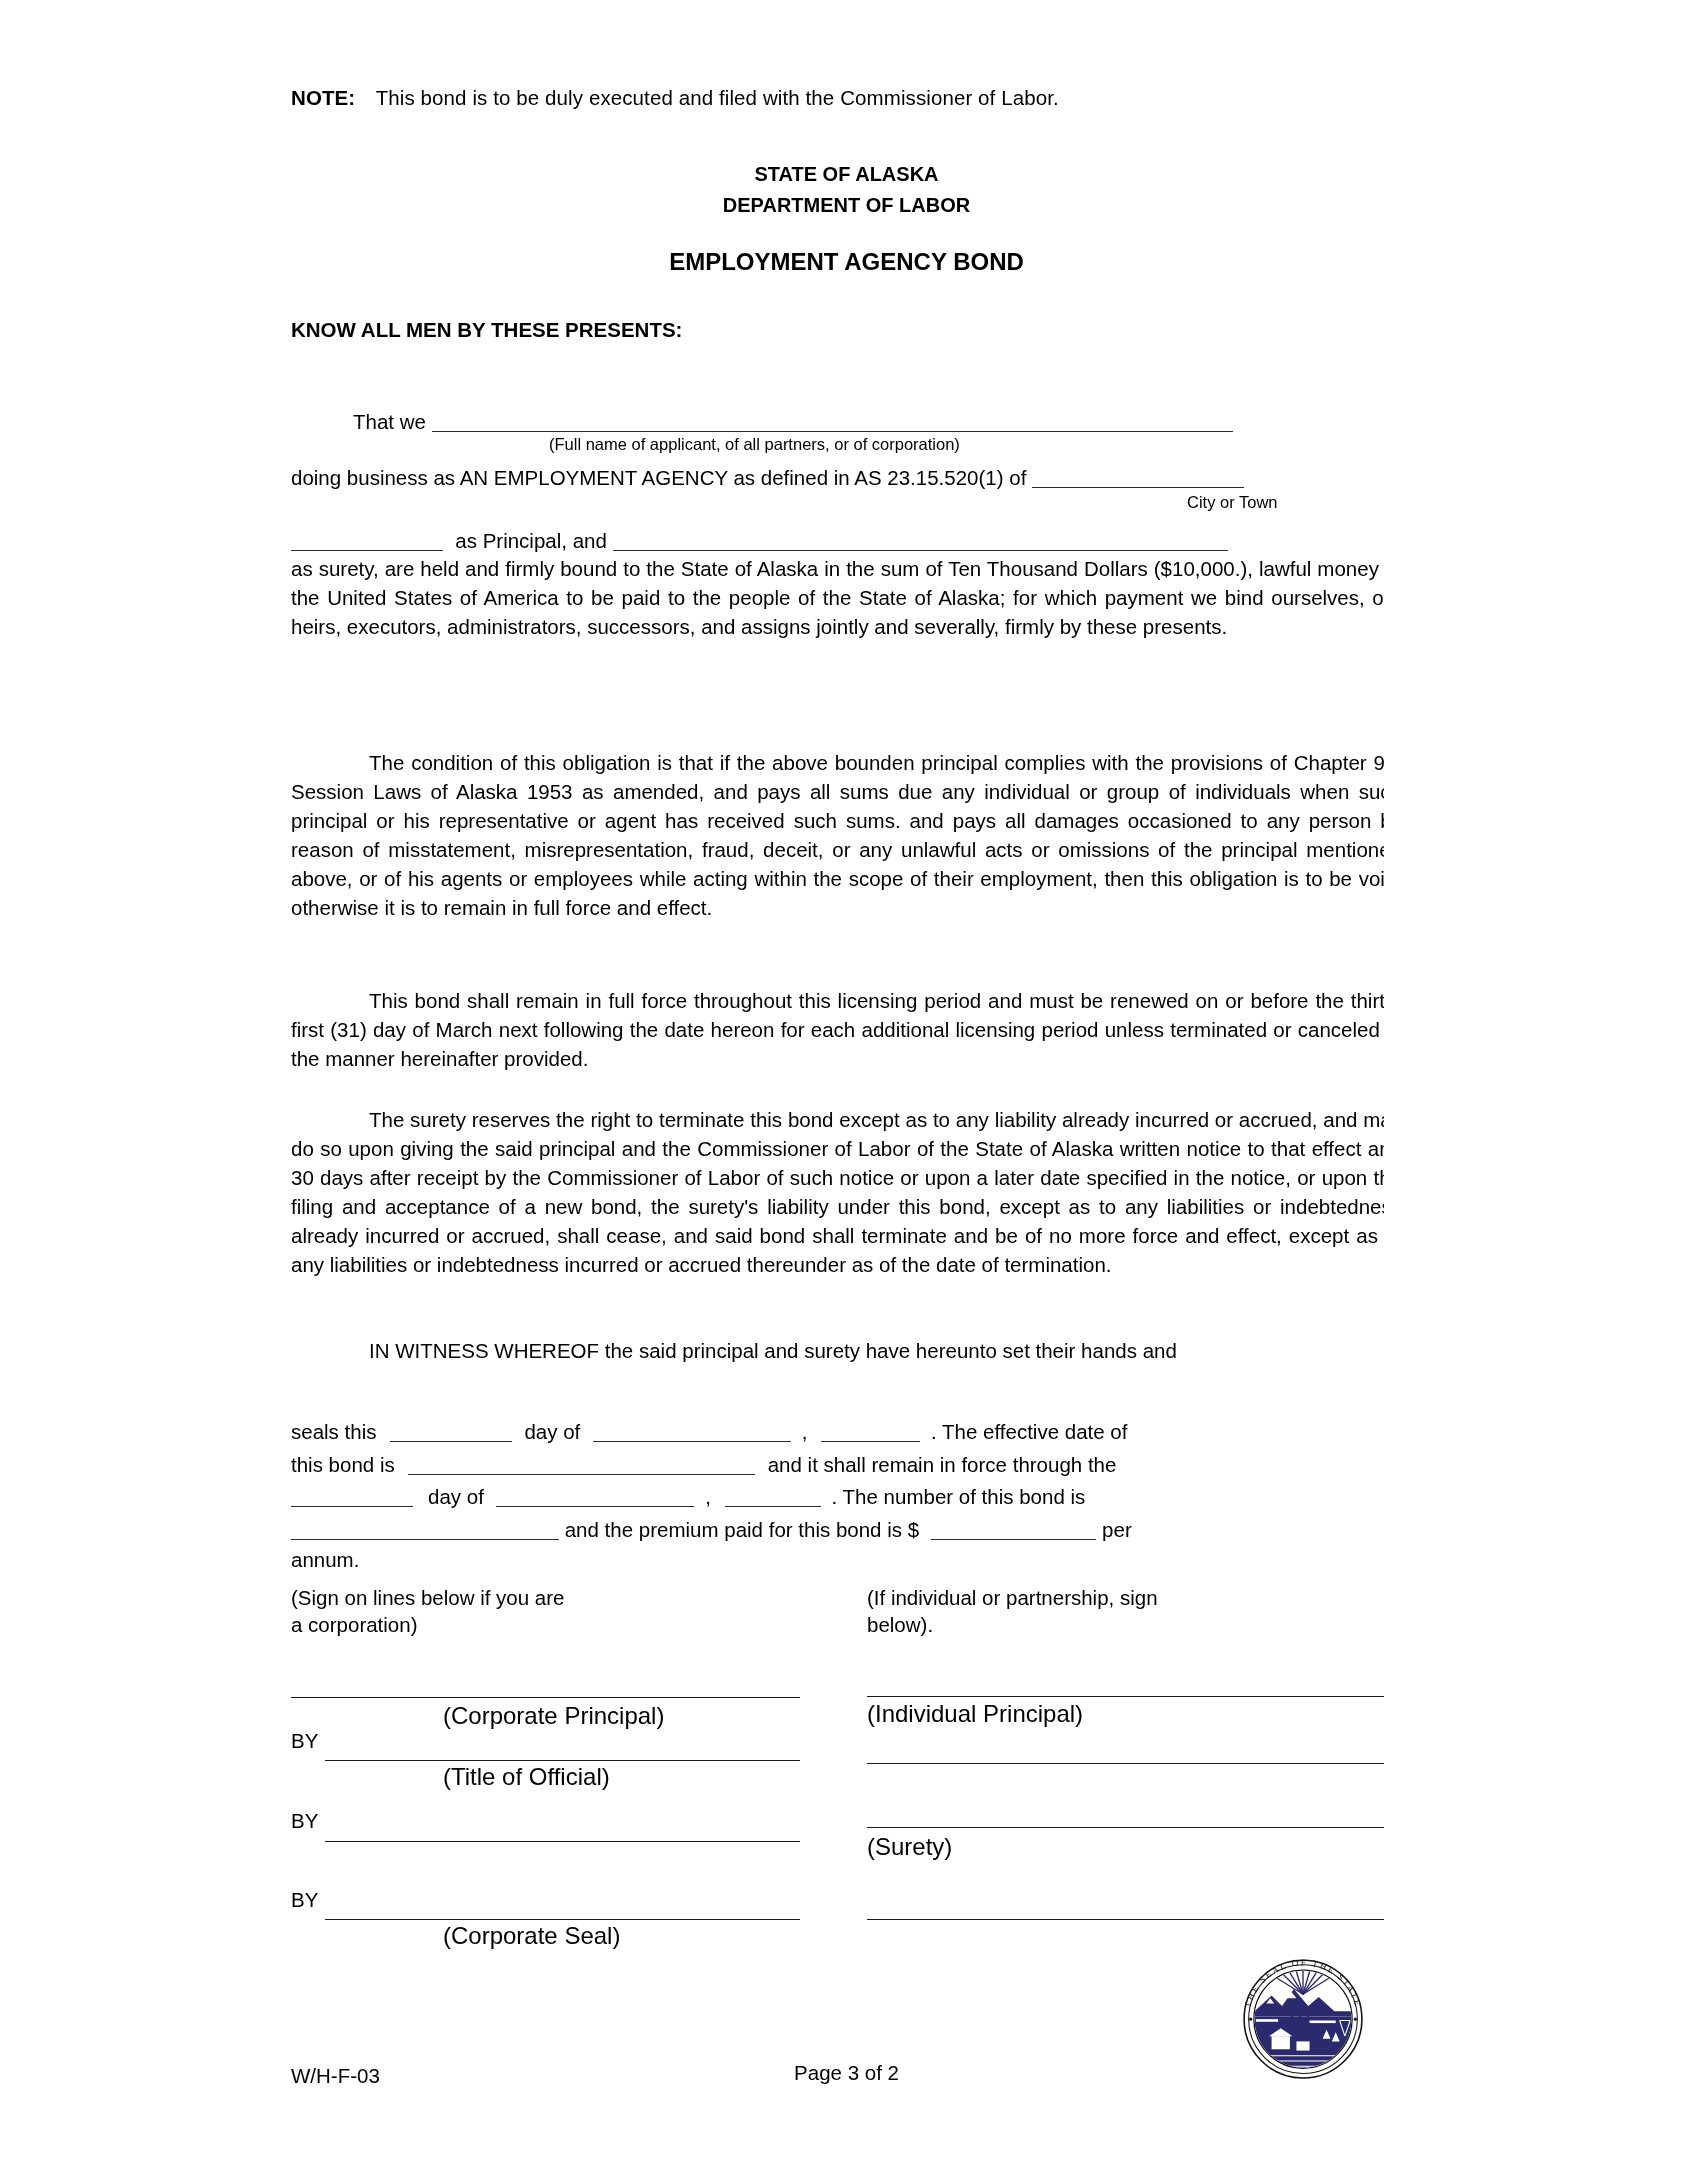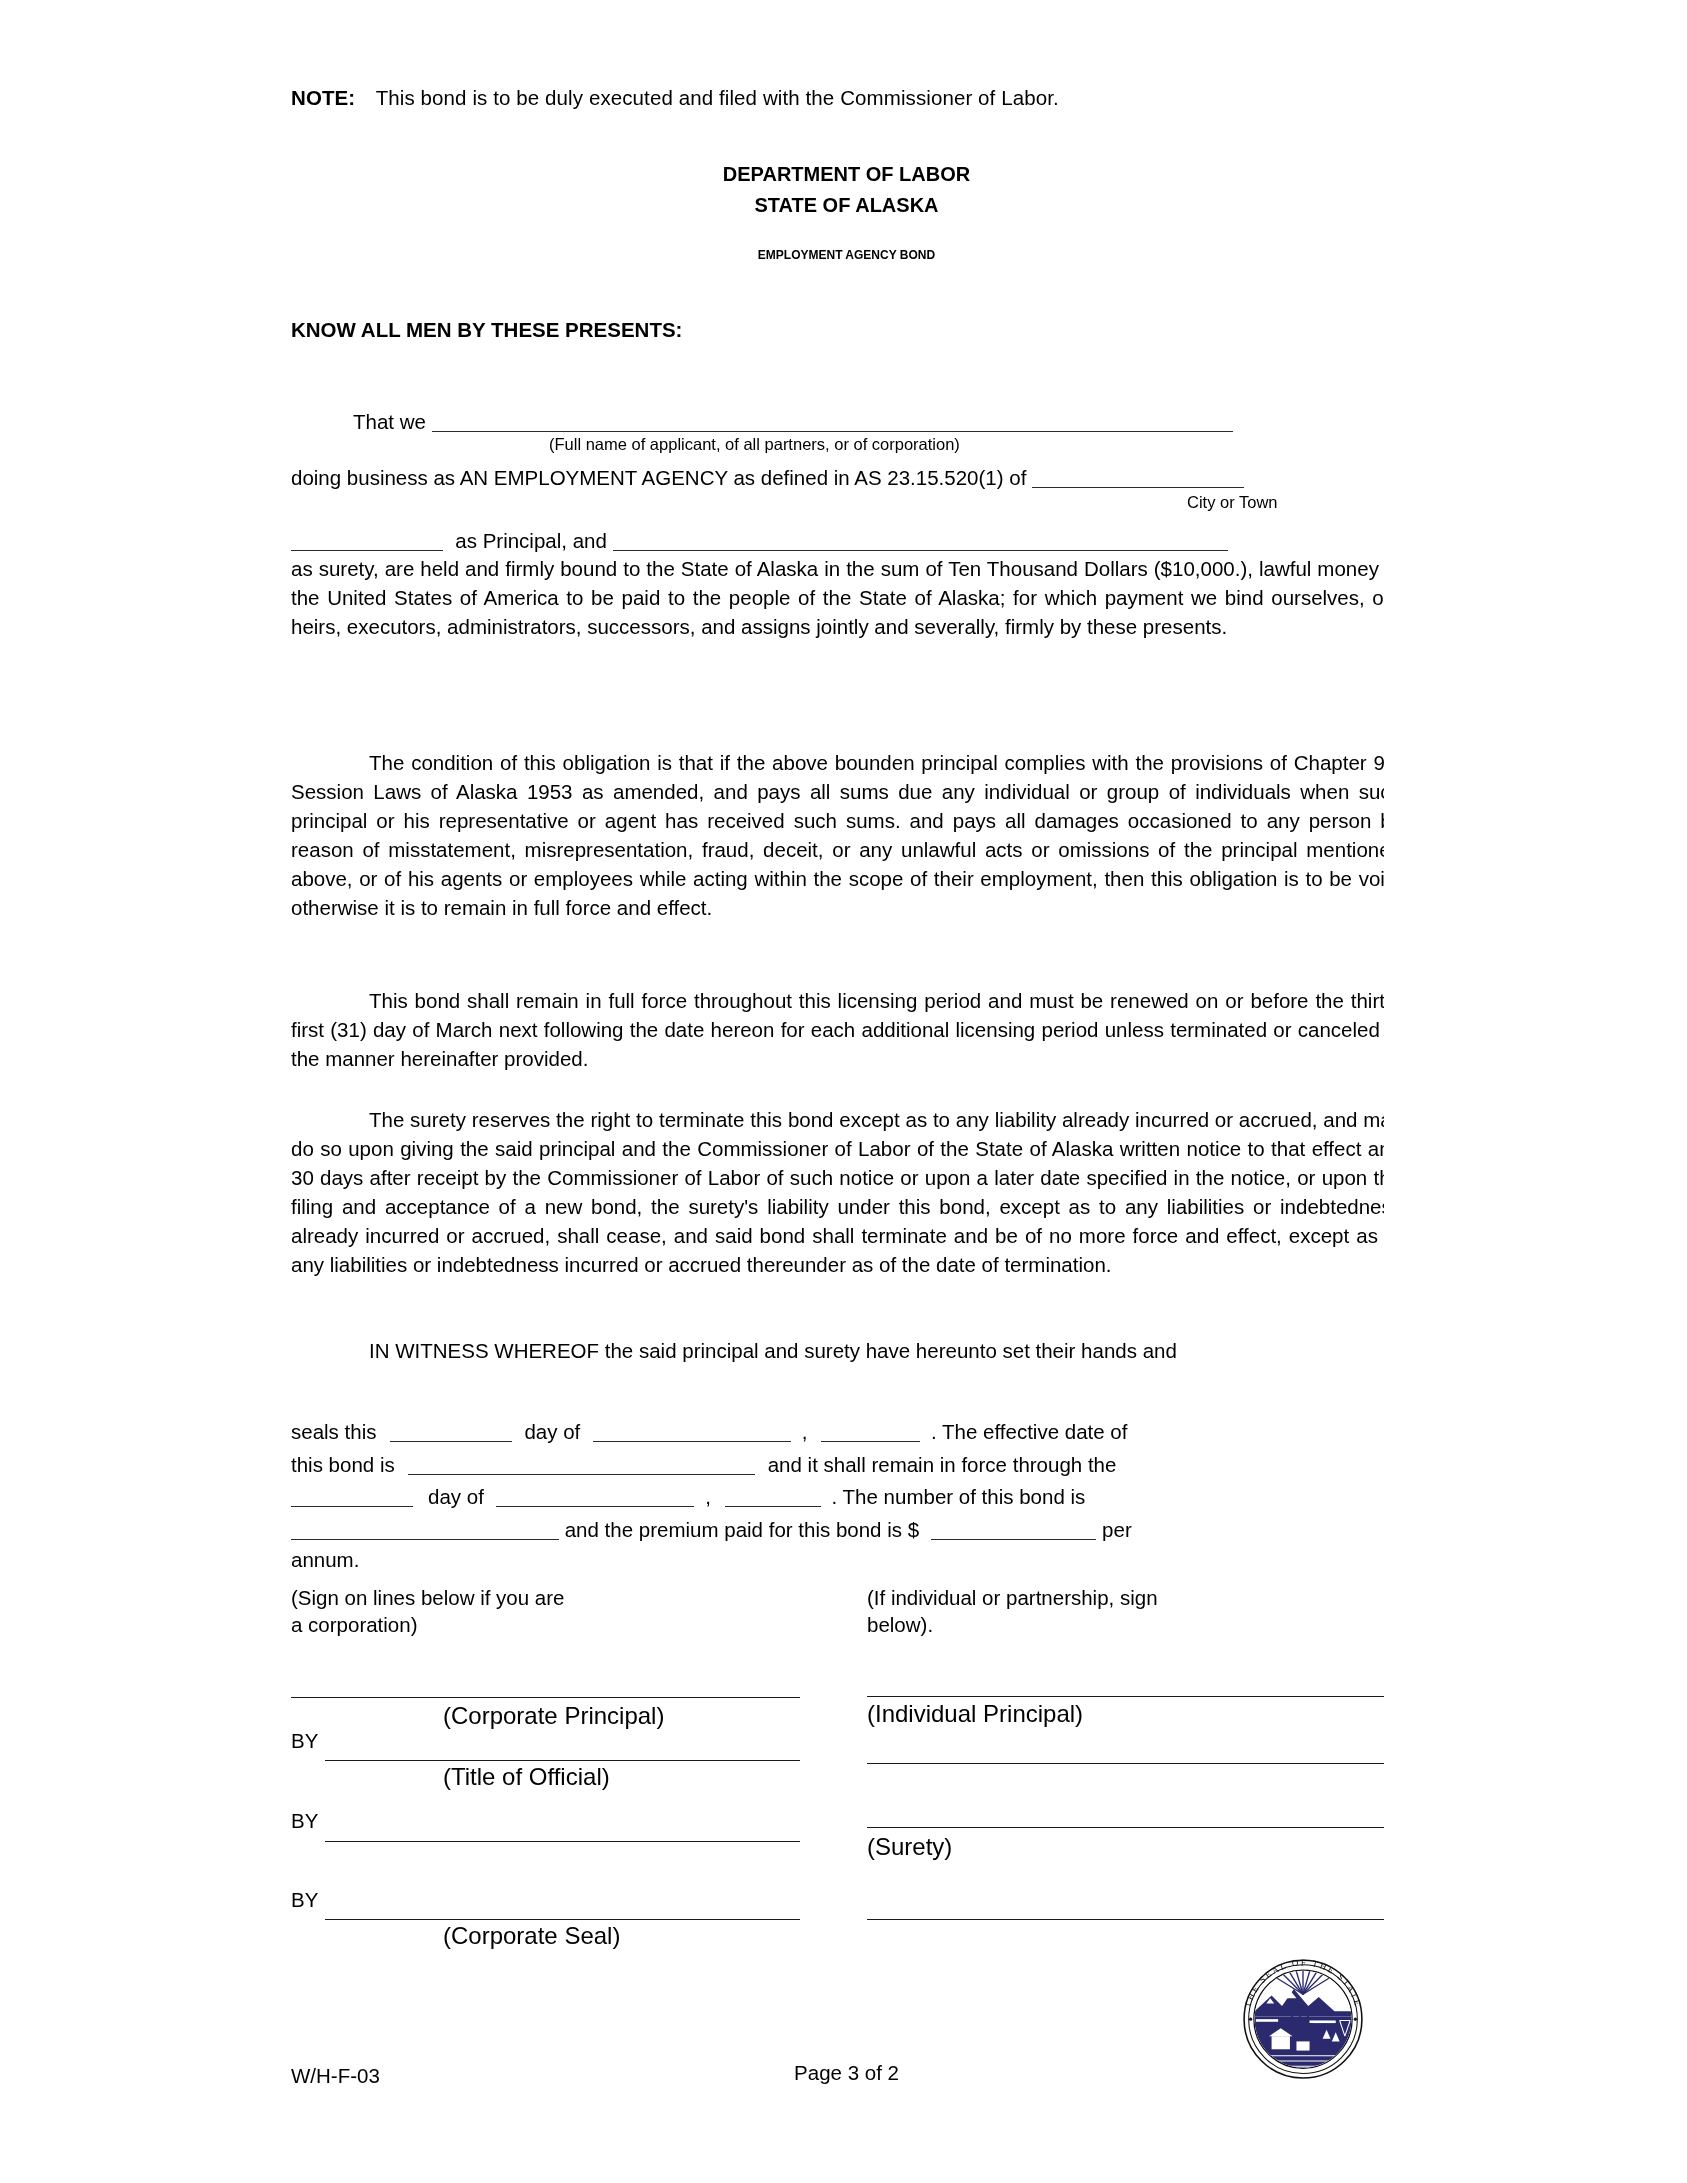--- a/index.html
+++ b/index.html
@@ -47,21 +47,21 @@
     font-size: 20px;
     line-height: 31px;
   }
   .title-bond {
     position: absolute;
     left: 0;
     top: 248px;
     width: 1111px;
     text-align: center;
     font-weight: bold;
-    font-size: 12px;
+    font-size: 24px;
   }
   .know-all {
     position: absolute;
     left: 0;
     top: 318px;
     font-weight: bold;
     font-size: 20.5px;
     white-space: nowrap;
     text-align: right;
   }
@@ -153,22 +153,22 @@
 
 <div class="page">
   <div class="content">
 
     <div class="note-line">
       <b>NOTE:</b>
       <span style="display:inline-block;width:14.6px"></span><span>This bond is to be duly executed and filed with the Commissioner of Labor.</span>
     </div>
 
     <div class="title-block">
+      <div>STATE OF ALASKA</div>
       <div>DEPARTMENT OF LABOR</div>
-      <div>STATE OF ALASKA</div>
     </div>
 
     <div class="title-bond">EMPLOYMENT AGENCY BOND</div>
 
     <div class="know-all">KNOW ALL MEN BY THESE PRESENTS:</div>
 
     <div class="row" style="top:410px;left:62px;">
       <span>That we</span>
       <span class="blank" style="width:801px"></span>
     </div>

